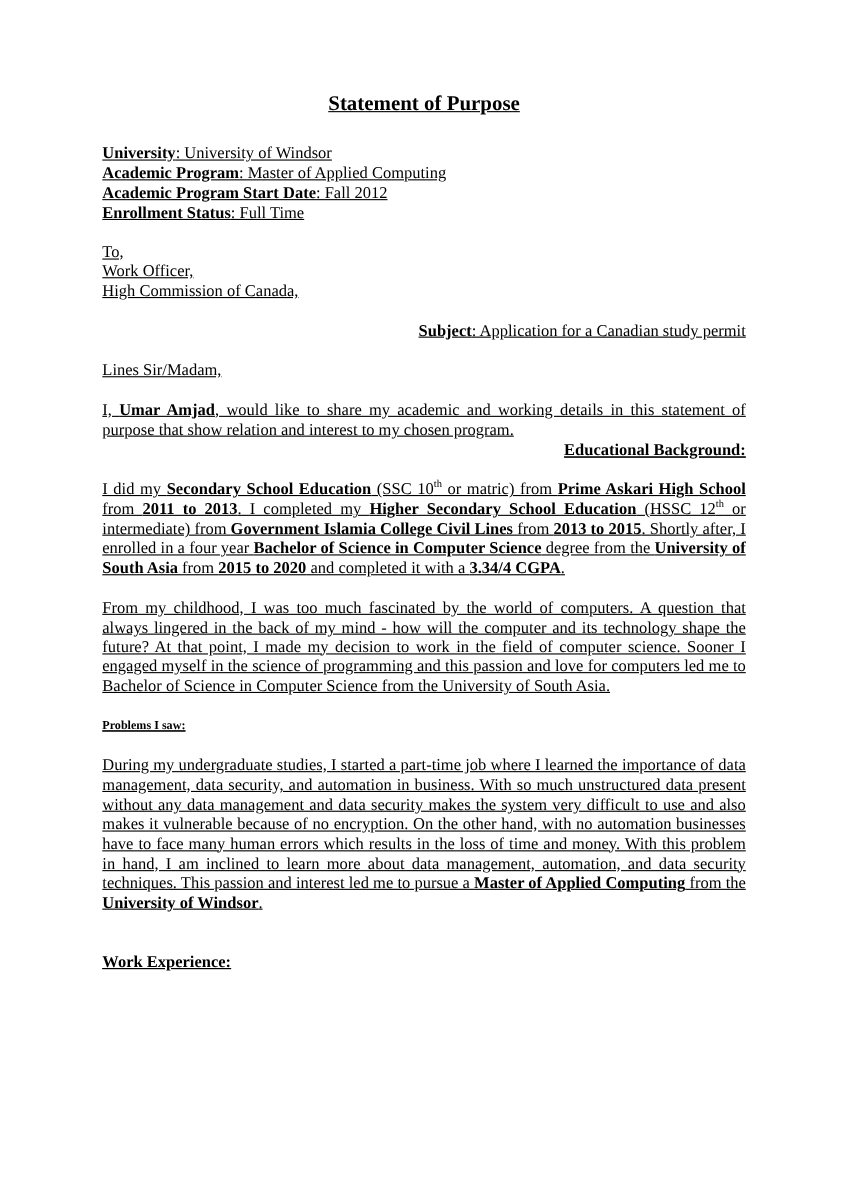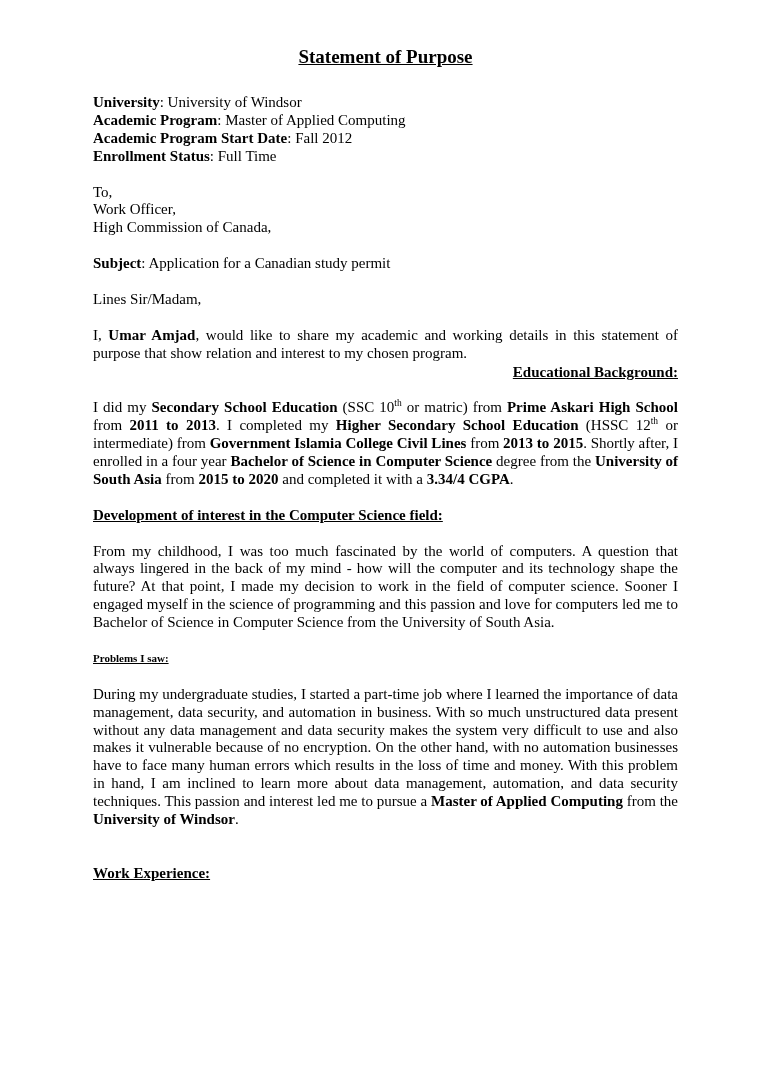--- a/index.html
+++ b/index.html
@@ -11,50 +11,51 @@
     width: 768px;
     height: 1086px;
     color: #000000;
     font-family: "Liberation Serif", serif;
     font-size: 15px;
   }
   .page {
     box-sizing: border-box;
     width: 768px;
     height: 986px;
-    padding: 46px 90px 40px 93px;
+    padding: 84px 90px 40px 93px;
     overflow: hidden;
     background: #ffffff;
   }
   .doc-title {
     font-size: 19px;
     line-height: 22px;
     font-weight: bold;
     text-decoration: underline;
     text-align: center;
     margin: 0 0 26px 0;
   }
   .block {
     margin: 0 0 17.9px 0;
     line-height: 17.9px;
+    text-decoration: underline;
   }
   .block div {
     line-height: 17.9px;
   }
   .para {
     text-align: justify;
   }
   .heading {
     font-weight: bold;
   }
   .heading span {
     text-decoration: underline;
   }
   .subject {
-    text-align: left;
+    text-align: right;
   }
   .spacer {
     height: 17.9px;
   }
   b { font-weight: bold; }
   sup {
     font-size: 9.5px;
     vertical-align: super;
     line-height: 0;
   }
@@ -76,20 +77,19 @@
         <div>Work Officer,</div>
         <div>High Commission of Canada,</div>
       </div>
       <div class="block subject"><b>Subject</b><span>: Application for a Canadian study permit</span></div>
       <div class="block">
         <div>Lines Sir/Madam,</div>
       </div>
       <p class="block para" style="margin: 0px 0px 1px;"><span>I, </span><b>Umar Amjad</b><span>, would like to share my academic and working details in this statement of purpose that show relation and interest to my chosen program.</span></p>
       <h2 class="block heading" style="margin: 0px 0px 17.9px; font-size: 15px; text-align: right;"><span>Educational Background:</span></h2>
       <p class="block para" style="margin: 0px 0px 17.9px;"><span>I did my </span><b>Secondary School Education</b><span> (SSC 10</span><sup>th</sup><span> or matric) from </span><b>Prime Askari High School</b><span> from </span><b>2011 to 2013</b><span>. I completed my </span><b>Higher Secondary School Education</b><span> (HSSC 12</span><sup>th</sup><span> or intermediate) from </span><b>Government Islamia College Civil Lines</b><span> from </span><b>2013 to 2015</b><span>. Shortly after, I enrolled in a four year </span><b>Bachelor of Science in Computer Science</b><span> degree from the </span><b>University of South Asia</b><span> from </span><b>2015 to 2020</b><span> and completed it with a </span><b>3.34/4 CGPA</b><span>.</span></p>
-      <h2 class="block heading" style="margin: 0px 0px 17.9px; font-size: 15px;"><span>Development of interest in the Computer Science field:</span></h2>
       <p class="block para" style="margin: 0px 0px 17.9px;"><span>From my childhood, I was too much fascinated by the world of computers. A question that always lingered in the back of my mind - how will the computer and its technology shape the future? At that point, I made my decision to work in the field of computer science. Sooner I engaged myself in the science of programming and this passion and love for computers led me to Bachelor of Science in Computer Science from the University of South Asia.</span></p>
       <h2 class="block heading" style="margin: 0px 0px 17.9px; font-size: 11px;"><span>Problems I saw:</span></h2>
       <p class="block para" style="margin: 0px 0px 17.9px;"><span>During my undergraduate studies, I started a part-time job where I learned the importance of data management, data security, and automation in business. With so much unstructured data present without any data management and data security makes the system very difficult to use and also makes it vulnerable because of no encryption. On the other hand, with no automation businesses have to face many human errors which results in the loss of time and money. With this problem in hand, I am inclined to learn more about data management, automation, and data security techniques. This passion and interest led me to pursue a </span><b>Master of Applied Computing</b><span> from the </span><b>University of Windsor</b><span>.</span></p>
       <div class="spacer"></div>
       <h2 class="block heading" style="margin: 0px 0px 17.9px; font-size: 15px;"><span>Work Experience:</span></h2>
     </div>
 </div>
 
 </body></html>

